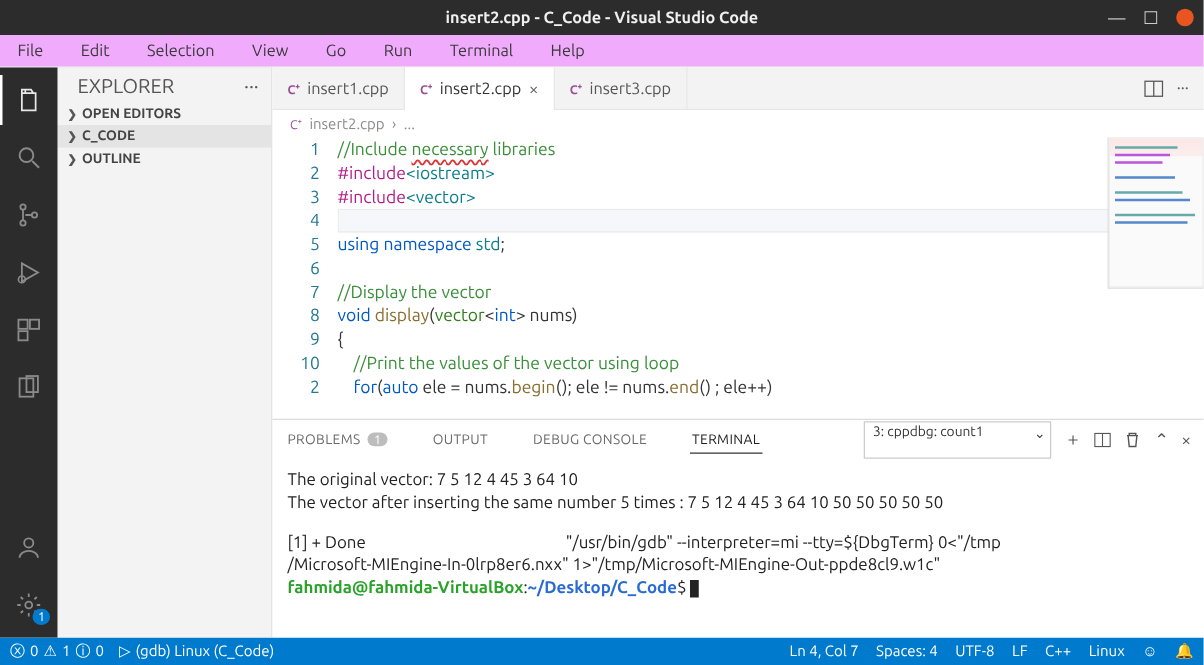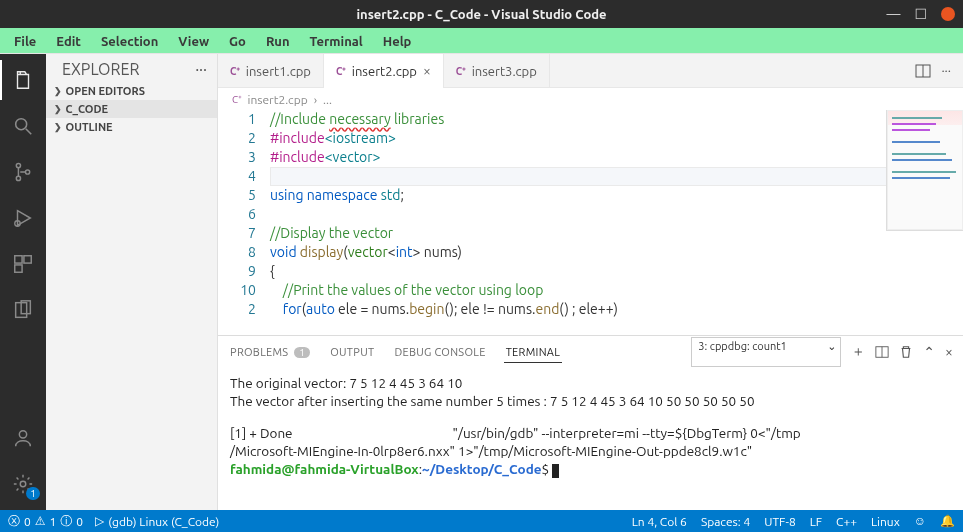--- a/index.html
+++ b/index.html
@@ -2,21 +2,21 @@
 <html><head>
 <meta charset="utf-8">
 <style>
 * { margin: 0; padding: 0; box-sizing: border-box; font-family: "Ubuntu", "Segoe UI", Arial, sans-serif; }
 body { width: 963px; height: 532px; background: #fff; overflow: hidden; font-size: 13px; }
 .title-bar { background: #2c2c2c; height: 28px; display: flex; align-items: center; color: #ccc; position: relative; }
 .title-bar .title { flex: 1; text-align: center; font-size: 13px; font-weight: bold; color: #f0f0f0; }
 .win-controls { position: absolute; right: 8px; display: flex; gap: 14px; align-items: center; }
 .win-controls span { color: #ccc; font-size: 14px; }
 .win-close { width: 14px; height: 14px; border-radius: 50%; background: #e95521; display: inline-block; position: relative; }
-.menu-bar { background: #86efac; height: 26px; display: flex; align-items: center; padding: 0 6px; gap: 4px; color: #3a3a3a; border-bottom: 1px solid #e5e5e5; font-weight: bold; }
+.menu-bar { background: #f0abfc; height: 26px; display: flex; align-items: center; padding: 0 6px; gap: 14px; color: #3a3a3a; border-bottom: 1px solid #e5e5e5; }
 .menu-bar span { padding: 2px 8px; font-size: 13px; }
 .main { display: flex; height: calc(532px - 28px - 26px - 22px); }
 .activity-bar { width: 46px; background: #2c2c2c; display: flex; flex-direction: column; align-items: center; padding-top: 6px; gap: 6px; position: relative; }
 .activity-bar .ab-item { width: 46px; height: 40px; display: flex; align-items: center; justify-content: center; color: #8a8a8a; position: relative; }
 .activity-bar .ab-item.active { color: #e8e8e8; }
 .activity-bar .ab-item.active::before { content:""; position: absolute; left:0; top:0; bottom:0; width:2px; background:#fff; }
 .ab-bottom { position: absolute; bottom: 6px; display:flex; flex-direction:column; gap:6px; }
 .ab-badge { position:absolute; bottom:4px; right:6px; background:#007acc; color:#fff; border-radius:8px; font-size:10px; padding:0 4px; line-height:13px; }
 .sidebar { width: 172px; background: #f3f3f3; border-right: 1px solid #e0e0e0; display:flex; flex-direction:column; }
 .sidebar-header { display:flex; justify-content:space-between; align-items:center; padding: 6px 10px 4px 16px; color:#555; font-size:16px; }
@@ -43,21 +43,21 @@
 .tok-inc { color:#0a7e8c; }
 .tok-kw { color:#0059c1; }
 .tok-type { color:#0a7e8c; }
 .tok-type2 { color:#2f7d1d; }
 .tok-func { color:#8a6d2f; }
 .squiggle { text-decoration: underline wavy #d33; text-underline-offset: 3px; }
 .minimap { position:absolute; right:0; top:0; width:76px; height: 120px; background:#fafafa; border:1px solid #eee; box-shadow: 0 0 0 1px #ddd; }
 .minimap .mini-hl { position:absolute; top:0; left:0; right:0; height:14px; background:linear-gradient(#ffd2d2,#ffe3e3); opacity:.5; }
 .minimap .mini-ln { position:absolute; left:4px; height:2px; background:#6aa; }
 .panel { height: 175px; border-top:1px solid #dcdcdc; display:flex; flex-direction:column; }
-.panel-tabs { display:flex; align-items:center; height:32px; padding:0 10px; gap:16px; color:#6a6a6a; font-size:11px; }
+.panel-tabs { display:flex; align-items:center; height:32px; padding:0 10px; gap:32px; color:#6a6a6a; font-size:11px; }
 .panel-tabs .ptab { padding:4px 2px; letter-spacing:.3px; }
 .panel-tabs .ptab.active { color:#222; border-bottom:1px solid #333; }
 .ptab .pbadge { background:#bdbdbd; color:#fff; border-radius:8px; padding:0 5px; font-size:10px; margin-left:3px; }
 .panel-right { margin-left:auto; display:flex; align-items:center; gap:10px; }
 .term-select { border:1px solid #ccc; font-size:11px; padding:2px 16px 14px 6px; color:#333; background:#fff; width:150px; }
 .panel-right .ic { color:#555; font-size:14px; }
 .terminal { flex:1; padding: 6px 12px 4px 12px; font-family:"Ubuntu Mono","Consolas",monospace; font-size:13.5px; color:#222; overflow:hidden; line-height:18px; }
 .terminal .t-green { color:#2aa12a; font-weight:bold; }
 .terminal .t-blue { color:#2a6bd1; font-weight:bold; }
 .terminal .cursor { display:inline-block; width:7px; height:14px; background:#222; vertical-align:middle; }
@@ -279,21 +279,21 @@
         <span>1</span>
       <span>ⓘ</span>
         <span>0</span>
     </span>
     <span class="sb-item">
       <span>▷</span>
       <span>(gdb) Linux (C_Code)</span>
     </span>
   </div>
   <div class="sb-right">
-    <span class="sb-item">Ln 4, Col 6</span>
+    <span class="sb-item">Ln 4, Col 7</span>
     <span class="sb-item">Spaces: 4</span>
     <span class="sb-item">UTF-8</span>
     <span class="sb-item">LF</span>
     <span class="sb-item">C++</span>
     <span class="sb-item">Linux</span>
     <span class="sb-item">☺</span>
     <span class="sb-item">🔔</span>
   </div>
 </div>
 

